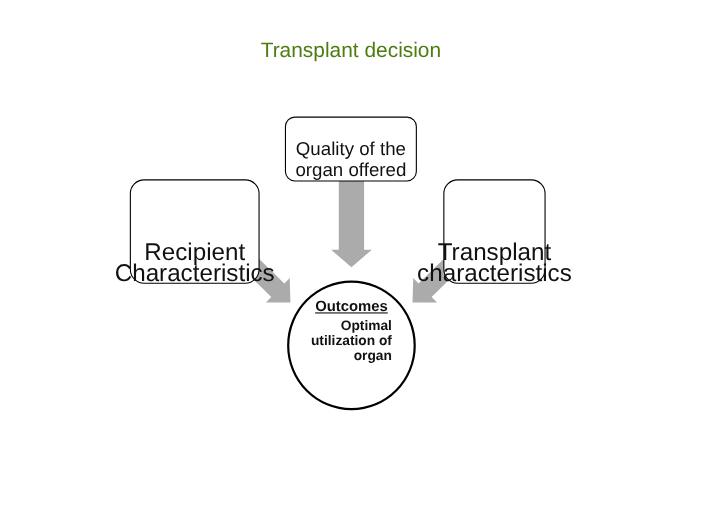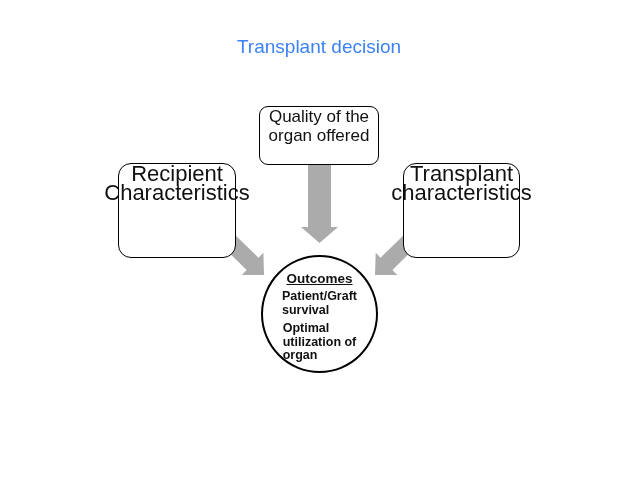--- a/index.html
+++ b/index.html
@@ -17,38 +17,38 @@
     overflow: hidden;
   }
   .title {
     position: absolute;
     top: 36px;
     left: 0;
     width: 100%;
     text-align: center;
     font-size: 19px;
     font-weight: 400;
-    color: #3b82f6;
+    color: #4d7c0f;
   }
   .arrows {
     position: absolute;
     top: 0;
     left: 0;
     z-index: 1;
   }
   .arrow {
     fill: var(--arrow, #ababab);
   }
   .box {
     position: absolute;
     box-sizing: border-box;
     background: var(--node-fill, #ffffff);
     border: 1.6px solid var(--node-border, #000000);
     display: flex;
-    align-items: flex-start;
+    align-items: flex-end;
     justify-content: center;
     text-align: center;
     z-index: 2;
   }
   .box span {
     white-space: pre-line;
     font-size: 22px;
     line-height: 19px;
   }
   .box-quality {
@@ -62,41 +62,41 @@
   .box-recipient {
     left: 118px;
     top: 163px;
     width: 118px;
     height: 95px;
     border-radius: 13px;
   }
   .box-transplant {
     left: 403px;
     top: 163px;
-    width: 117px;
+    width: 93px;
     height: 95px;
     border-radius: 13px;
   }
   .ellipse {
     position: absolute;
     box-sizing: border-box;
     left: 261px;
     top: 255px;
     width: 117px;
     height: 118px;
     background: var(--node-fill, #ffffff);
     border: 2px solid var(--node-border, #000000);
     border-radius: 50%;
     z-index: 2;
     display: flex;
     flex-direction: column;
     align-items: center;
     justify-content: flex-start;
     padding-top: 14px;
-    text-align: left;
+    text-align: right;
   }
   .outcomes-heading {
     font-size: 13.5px;
     font-weight: 700;
     text-decoration: underline;
     margin-bottom: 4px;
     line-height: 15px;
   }
   .outcomes-item {
     font-size: 12.5px;
@@ -129,20 +129,18 @@
 Characteristics</span>
   </div>
 
   <div class="box box-transplant">
     <span>Transplant
 characteristics</span>
   </div>
 
   <div class="ellipse">
     <div class="outcomes-heading">Outcomes</div>
-    <div class="outcomes-item">Patient/Graft
-survival</div>
     <div class="outcomes-item">Optimal
 utilization of
 organ</div>
   </div>
 
 </div>
 
 </body></html>

